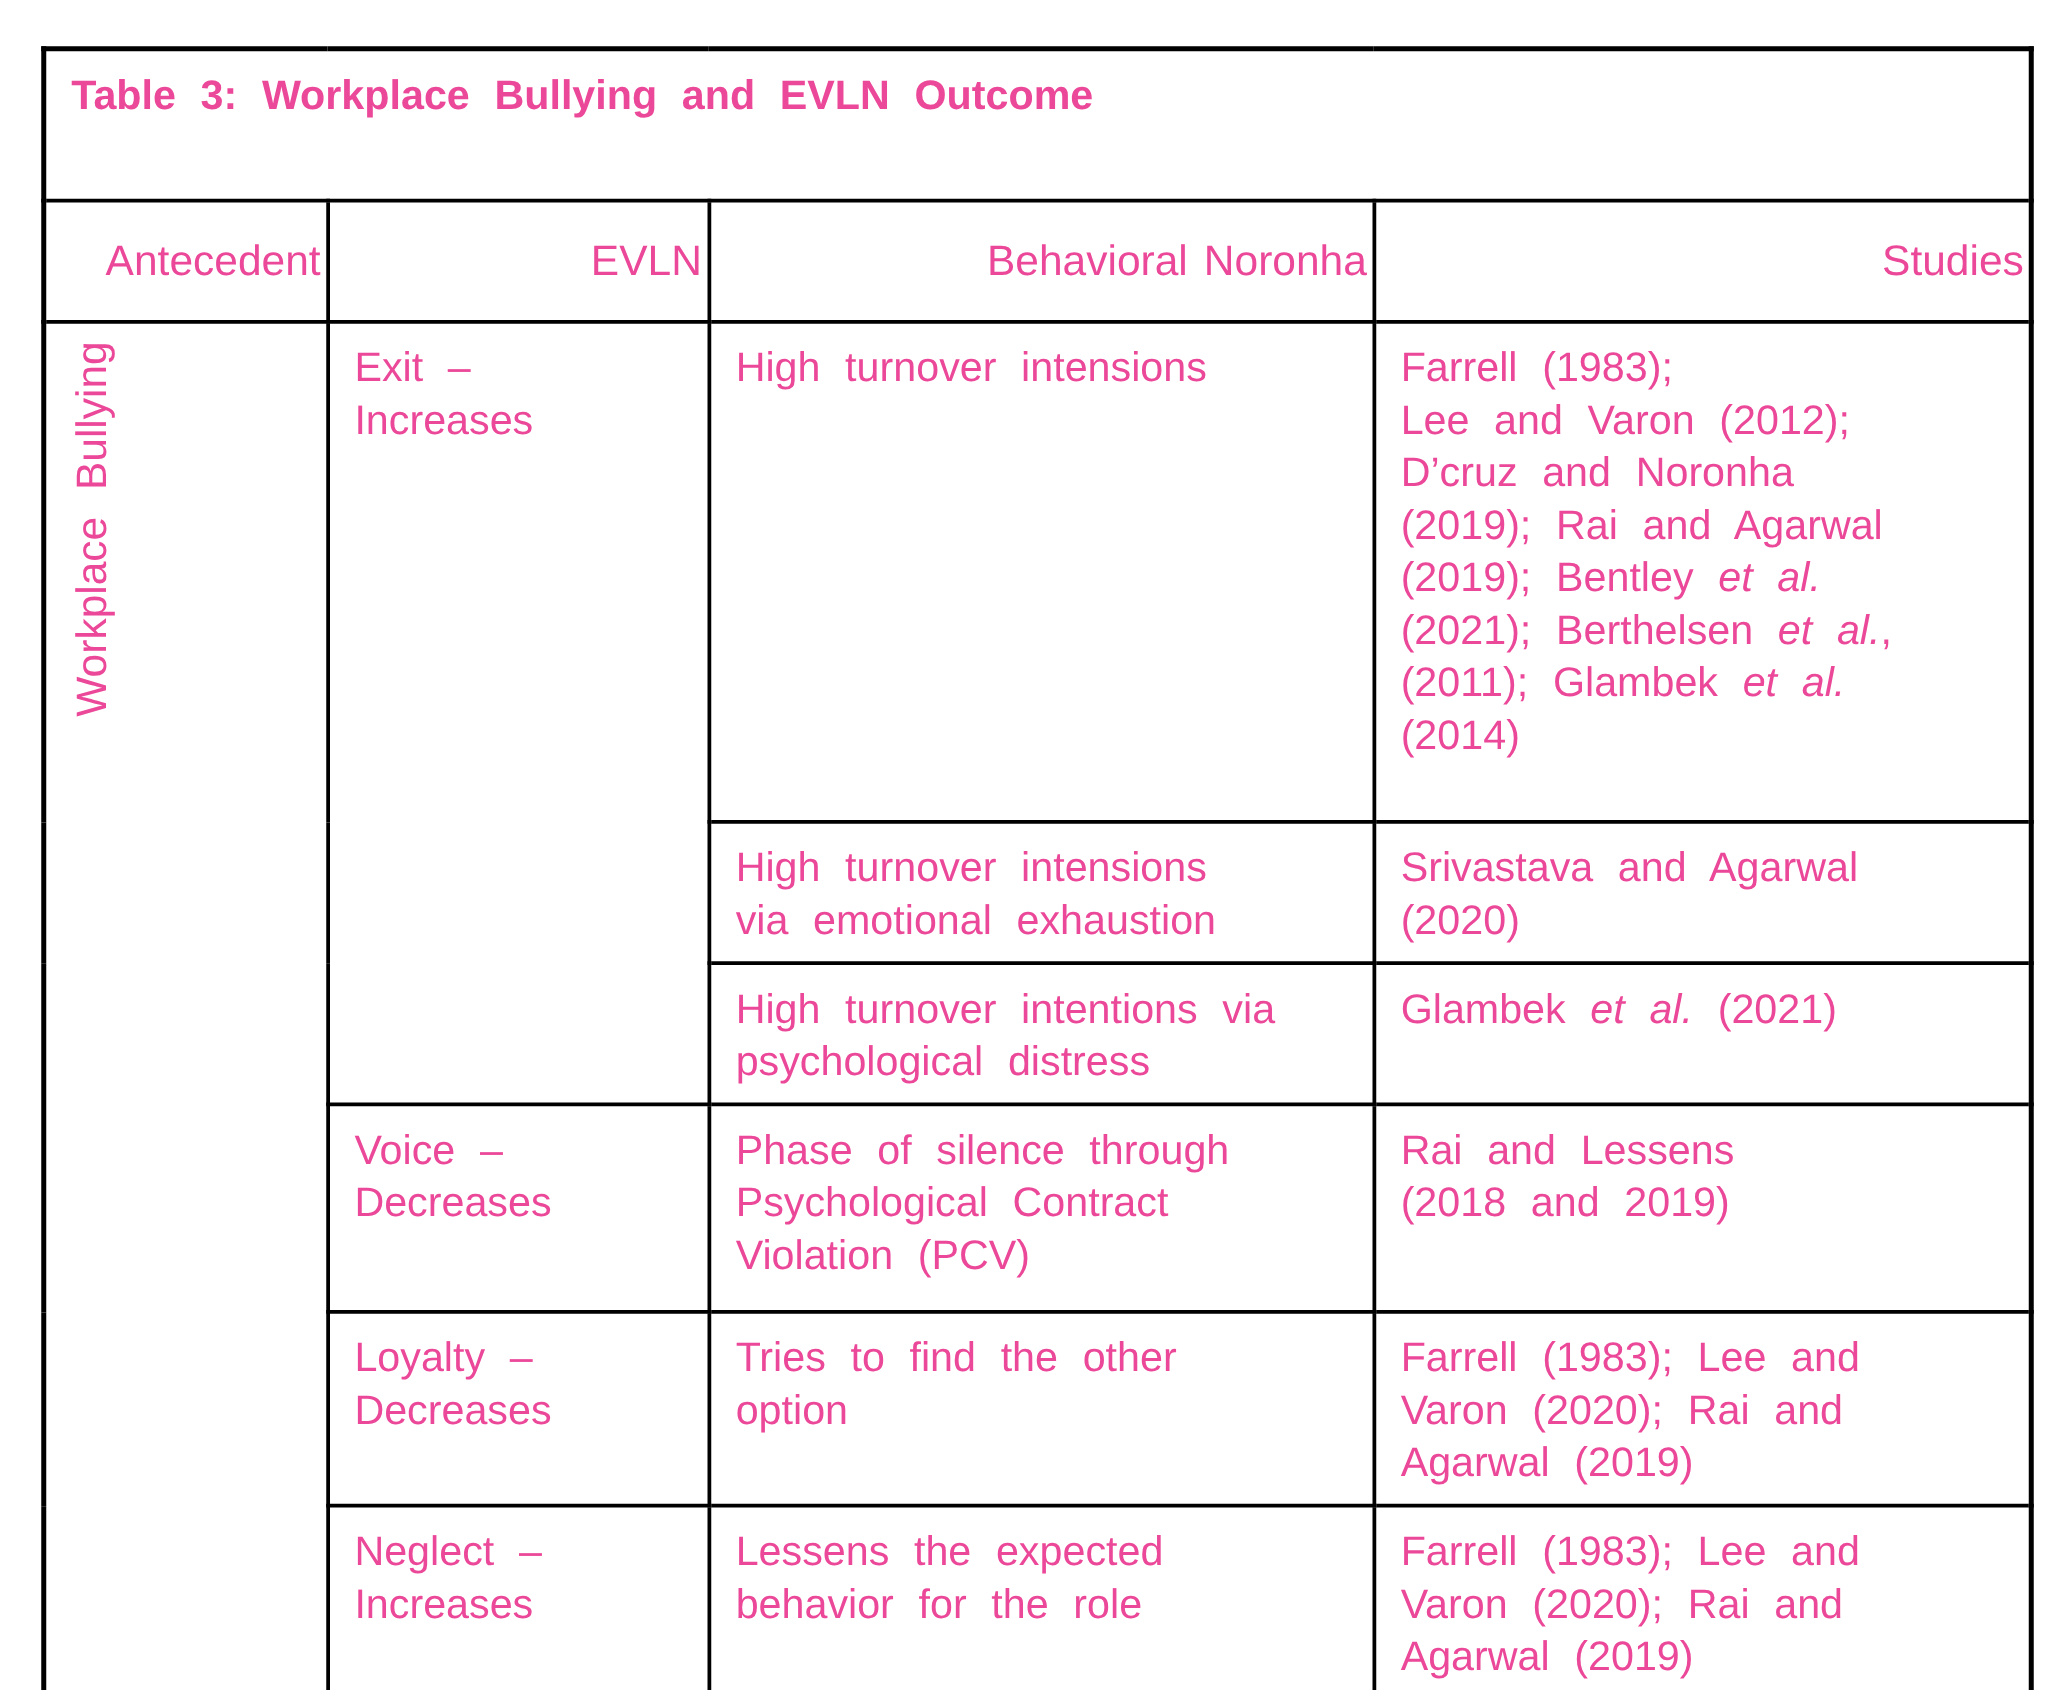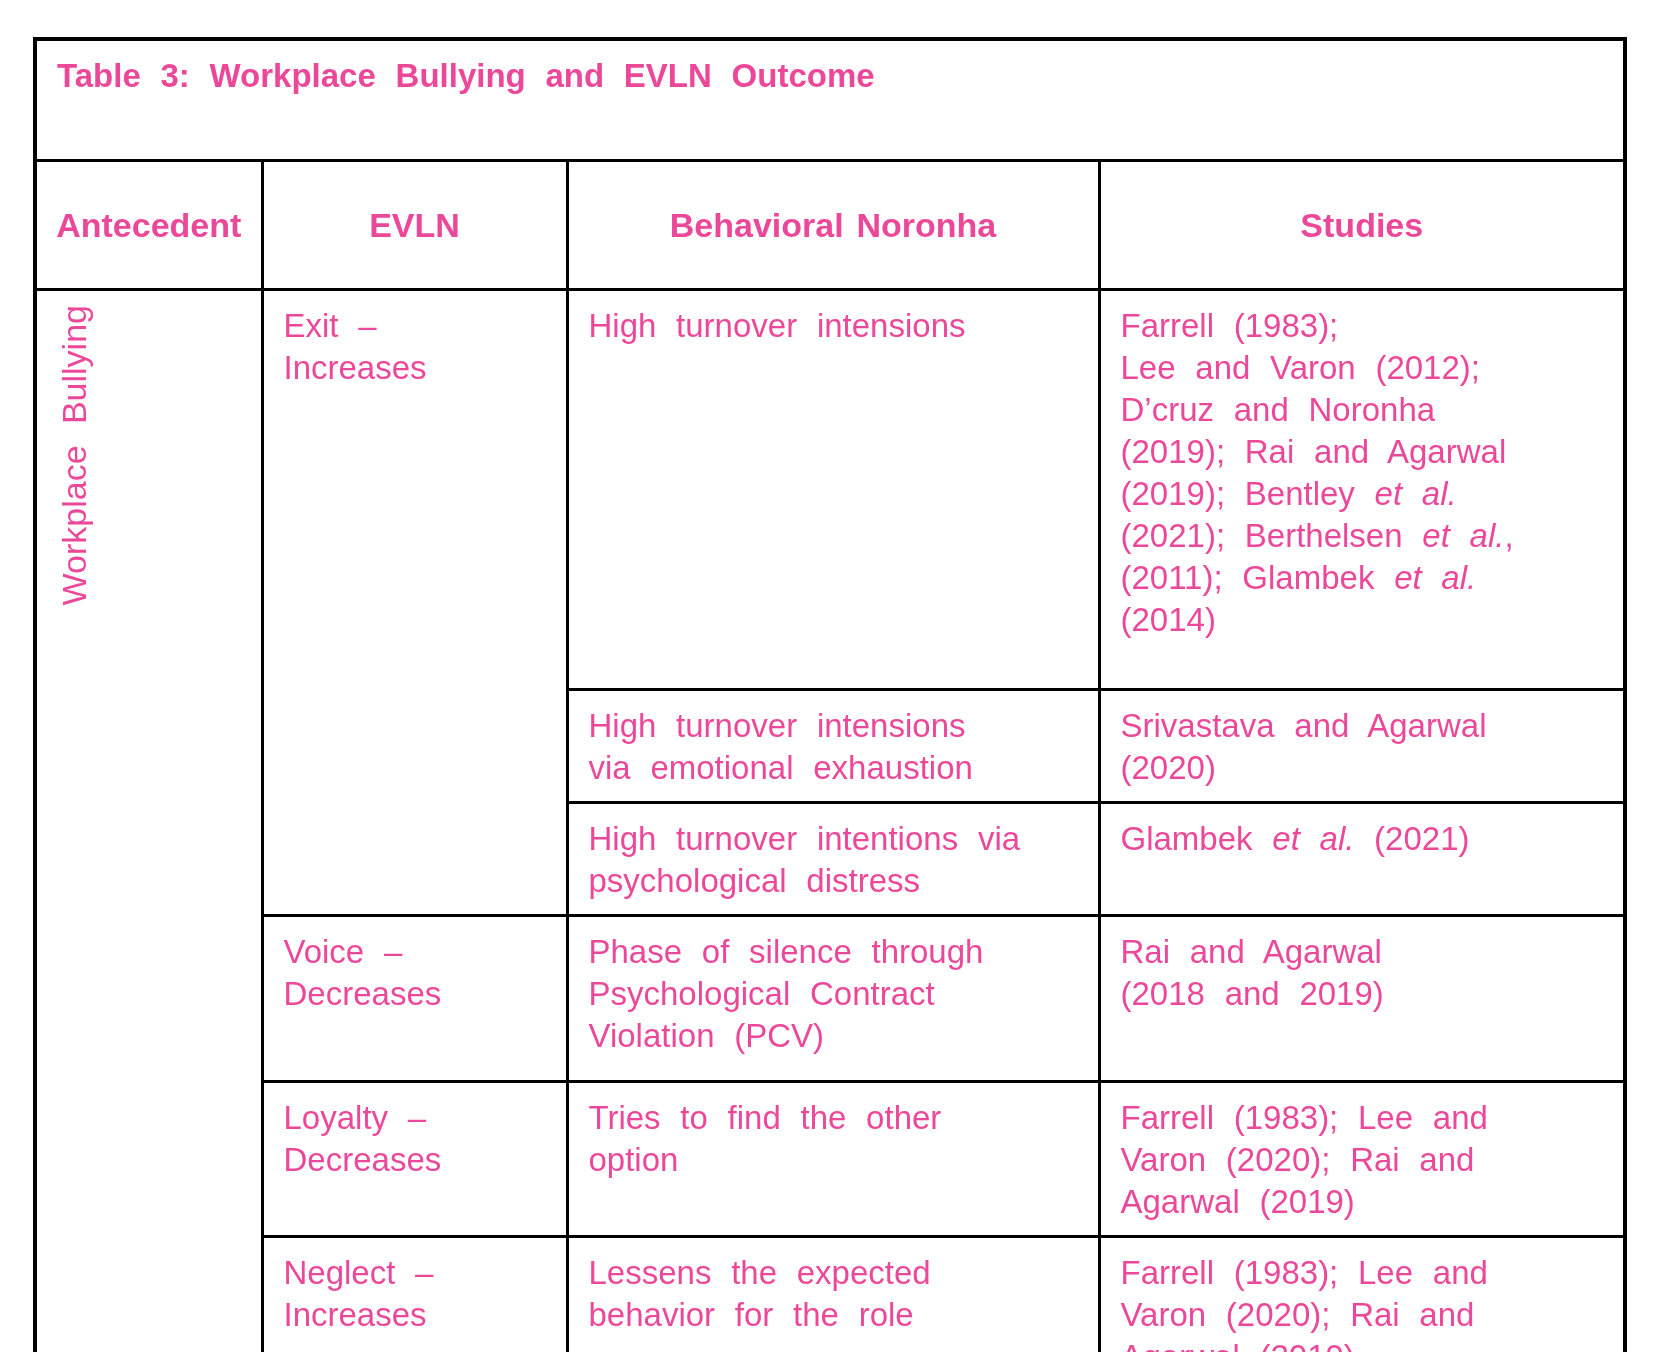--- a/index.html
+++ b/index.html
@@ -37,27 +37,27 @@
   td.title-cell {
     text-align: center;
     vertical-align: middle;
     font-weight: bold;
     font-size: 37px;
     word-spacing: 0.25em;
     height: 92px;
     padding: 8px 10px 20px 10px;
   }
   tr.head-row th {
-    text-align: center;
+    text-align: right;
     vertical-align: middle;
-    font-weight: bold;
+    font-weight: normal;
     font-size: 34px;
     word-spacing: 0.1em;
     height: 78px;
-    padding: 24px 4px;
+    padding: 8px 4px;
   }
   td.ante-cell {
     text-align: center;
     vertical-align: middle;
     padding: 0;
   }
   .vtext {
     display: inline-block;
     writing-mode: vertical-rl;
     transform: rotate(180deg);
@@ -108,21 +108,21 @@
         <td><span>High turnover intensions</span><br><span>via emotional exhaustion</span></td>
         <td><span>Srivastava and Agarwal</span><br><span>(2020)</span></td>
       </tr>
       <tr class="r3">
         <td><span>High turnover intentions via</span><br><span>psychological distress</span></td>
         <td><span>Glambek </span><i>et al.</i><span> (2021)</span></td>
       </tr>
       <tr class="r4">
         <td><span>Voice –</span><br><span>Decreases</span></td>
         <td><span>Phase of silence through</span><br><span>Psychological Contract</span><br><span>Violation (PCV)</span></td>
-        <td><span>Rai and Agarwal</span><br><span>(2018 and 2019)</span></td>
+        <td><span>Rai and Lessens</span><br><span>(2018 and 2019)</span></td>
       </tr>
       <tr class="r5">
         <td><span>Loyalty –</span><br><span>Decreases</span></td>
         <td><span>Tries to find the other</span><br><span>option</span></td>
         <td><span>Farrell (1983); Lee and</span><br><span>Varon (2020); Rai and</span><br><span>Agarwal (2019)</span></td>
       </tr>
       <tr class="r6">
         <td><span>Neglect –</span><br><span>Increases</span></td>
         <td><span>Lessens the expected</span><br><span>behavior for the role</span></td>
         <td><span>Farrell (1983); Lee and</span><br><span>Varon (2020); Rai and</span><br><span>Agarwal (2019)</span></td>

